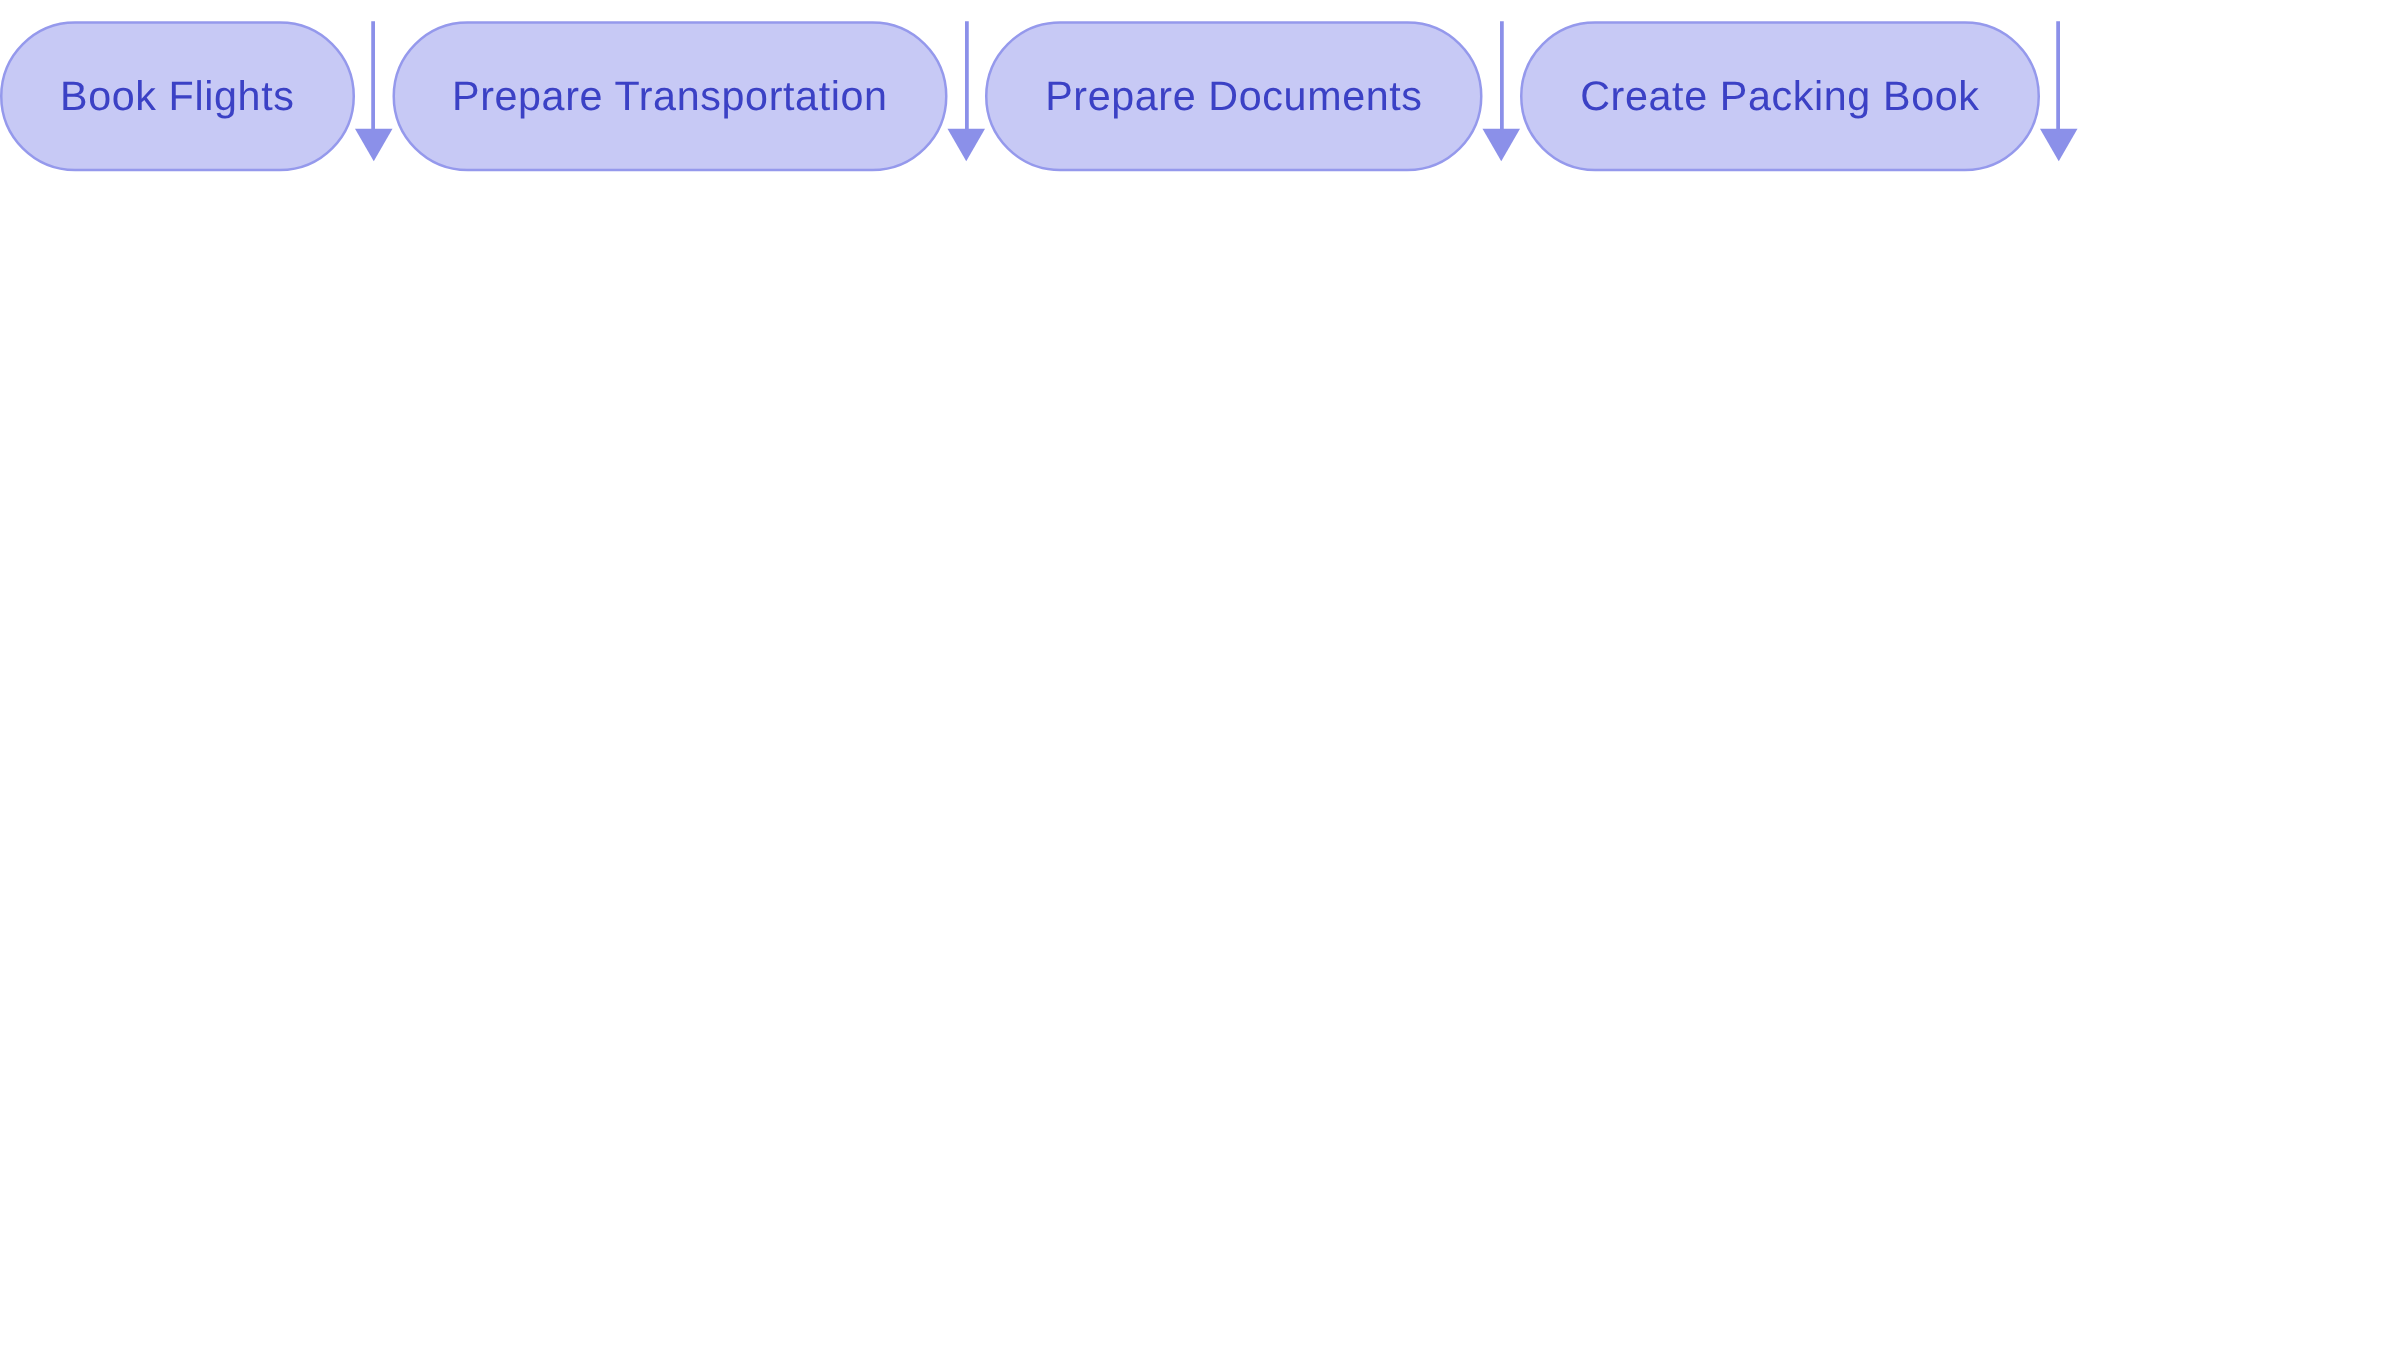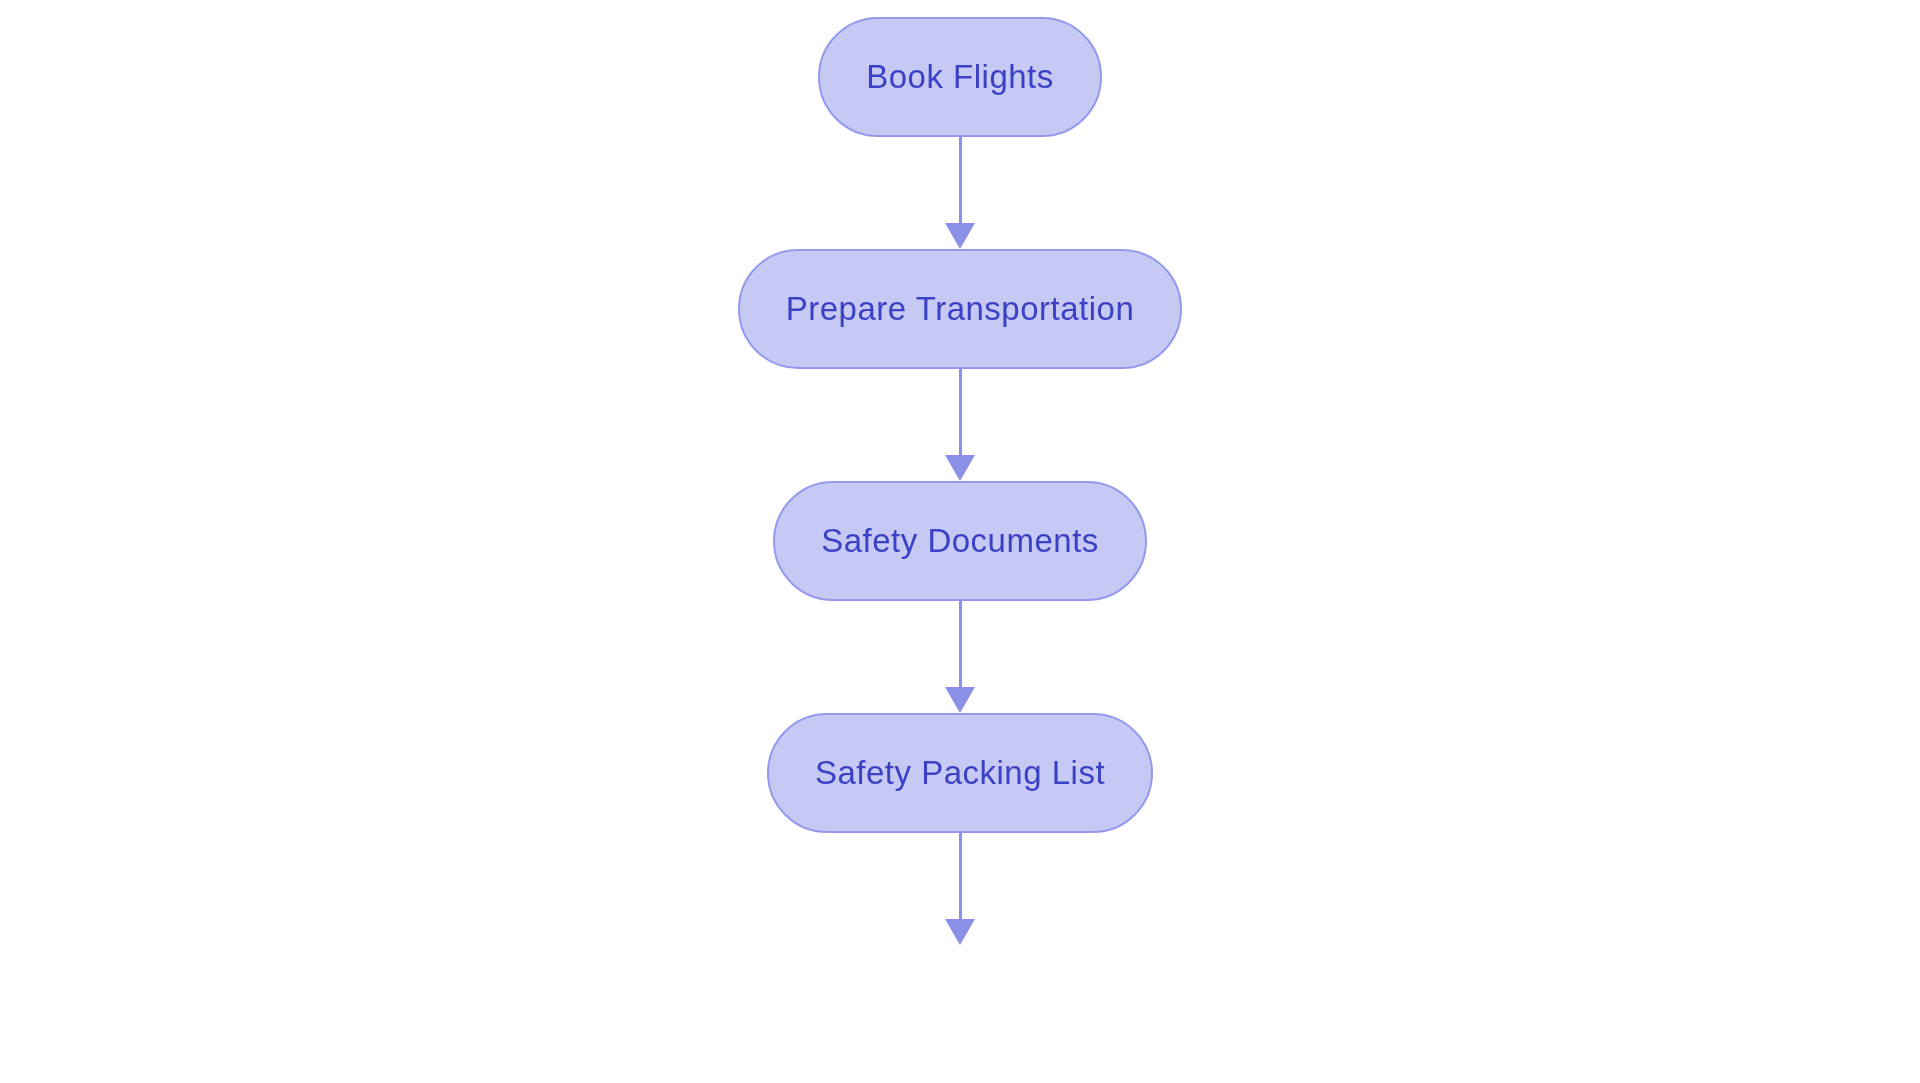--- a/index.html
+++ b/index.html
@@ -8,22 +8,21 @@
   }
   body {
     width: 1920px;
     height: 1083px;
     background: #ffffff;
     overflow: hidden;
     font-family: "Liberation Sans", sans-serif;
   }
   .flow {
     display: flex;
-    flex-direction: column;
-    align-items: center;
+    flex-direction: row;
     padding-top: 17px;
   }
   .node {
     box-sizing: border-box;
     height: 120px;
     border-radius: 60px;
     background: #c7c9f5;
     border: 2px solid #9599ec;
     display: flex;
     align-items: center;
@@ -71,30 +70,30 @@
   <div class="node">
     <span>Prepare Transportation</span>
   </div>
 
   <div class="connector">
     <div class="line"></div>
     <div class="head"></div>
   </div>
 
   <div class="node">
-    <span>Safety Documents</span>
+    <span>Prepare Documents</span>
   </div>
 
   <div class="connector">
     <div class="line"></div>
     <div class="head"></div>
   </div>
 
   <div class="node">
-    <span>Safety Packing List</span>
+    <span>Create Packing Book</span>
   </div>
 
   <div class="connector">
     <div class="line"></div>
     <div class="head"></div>
   </div>
 
 
 </div>
 

